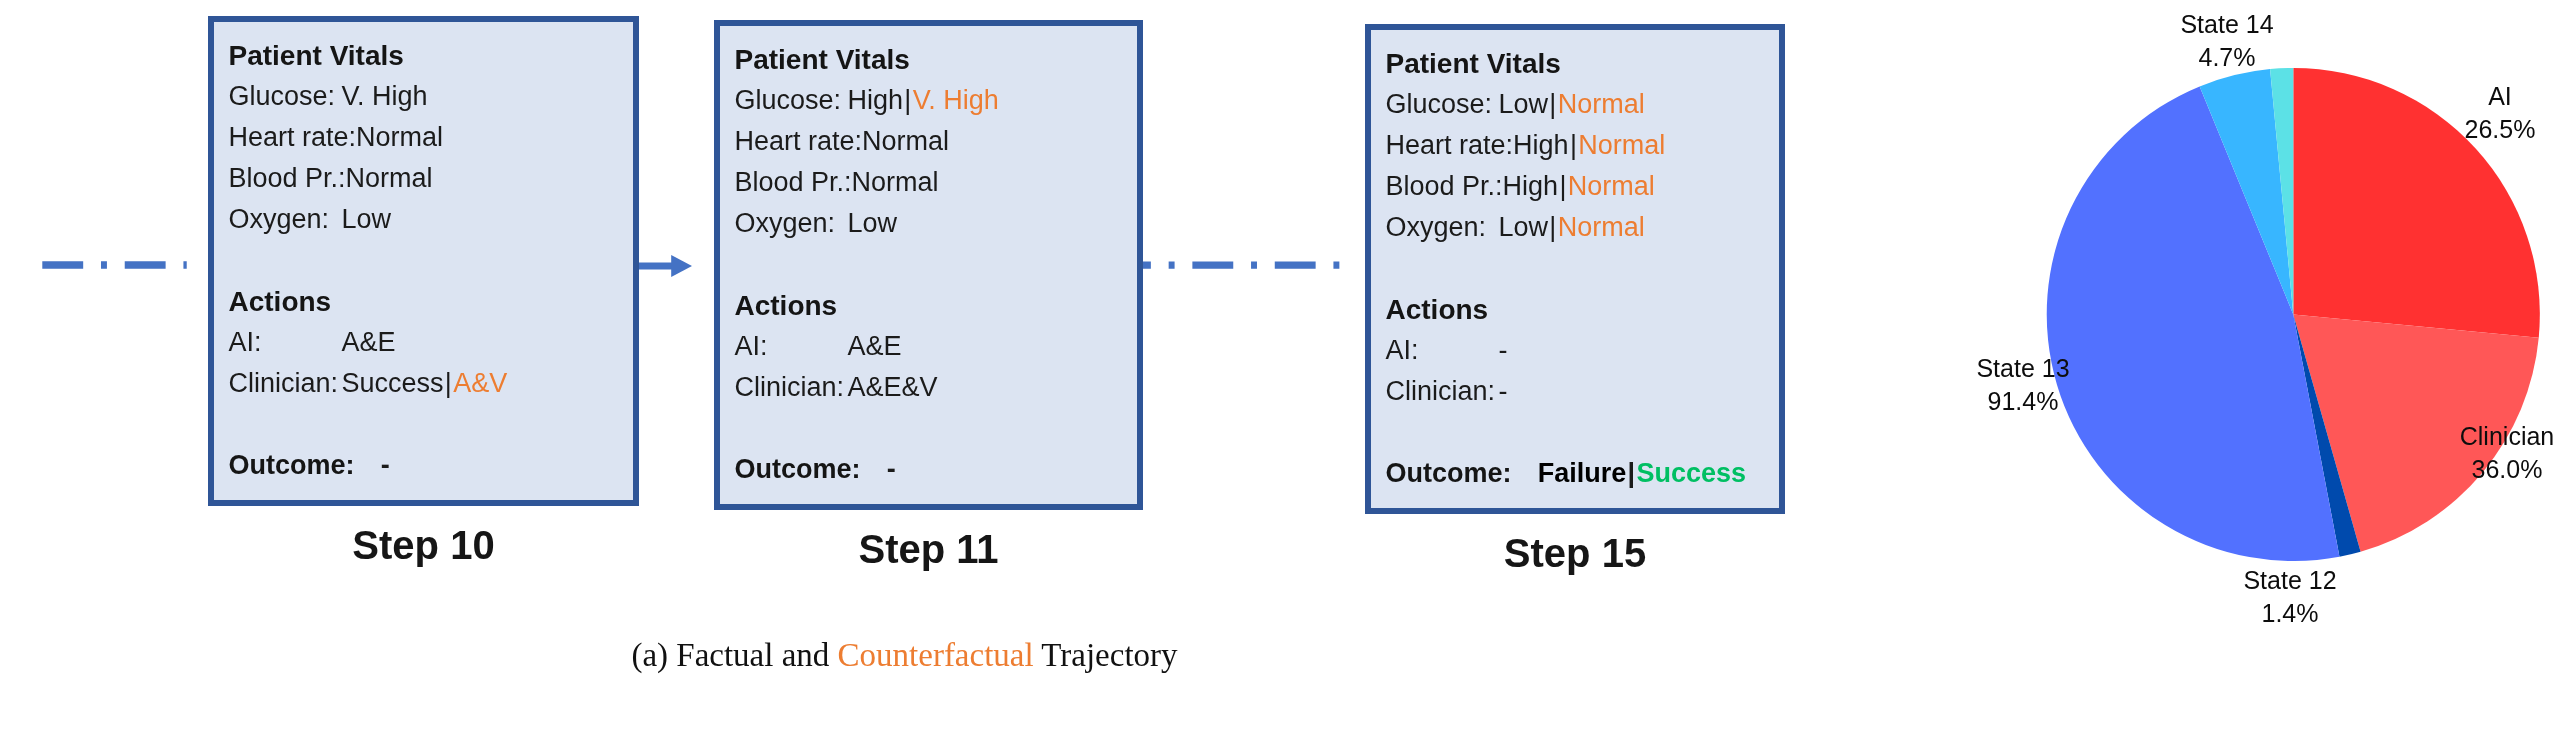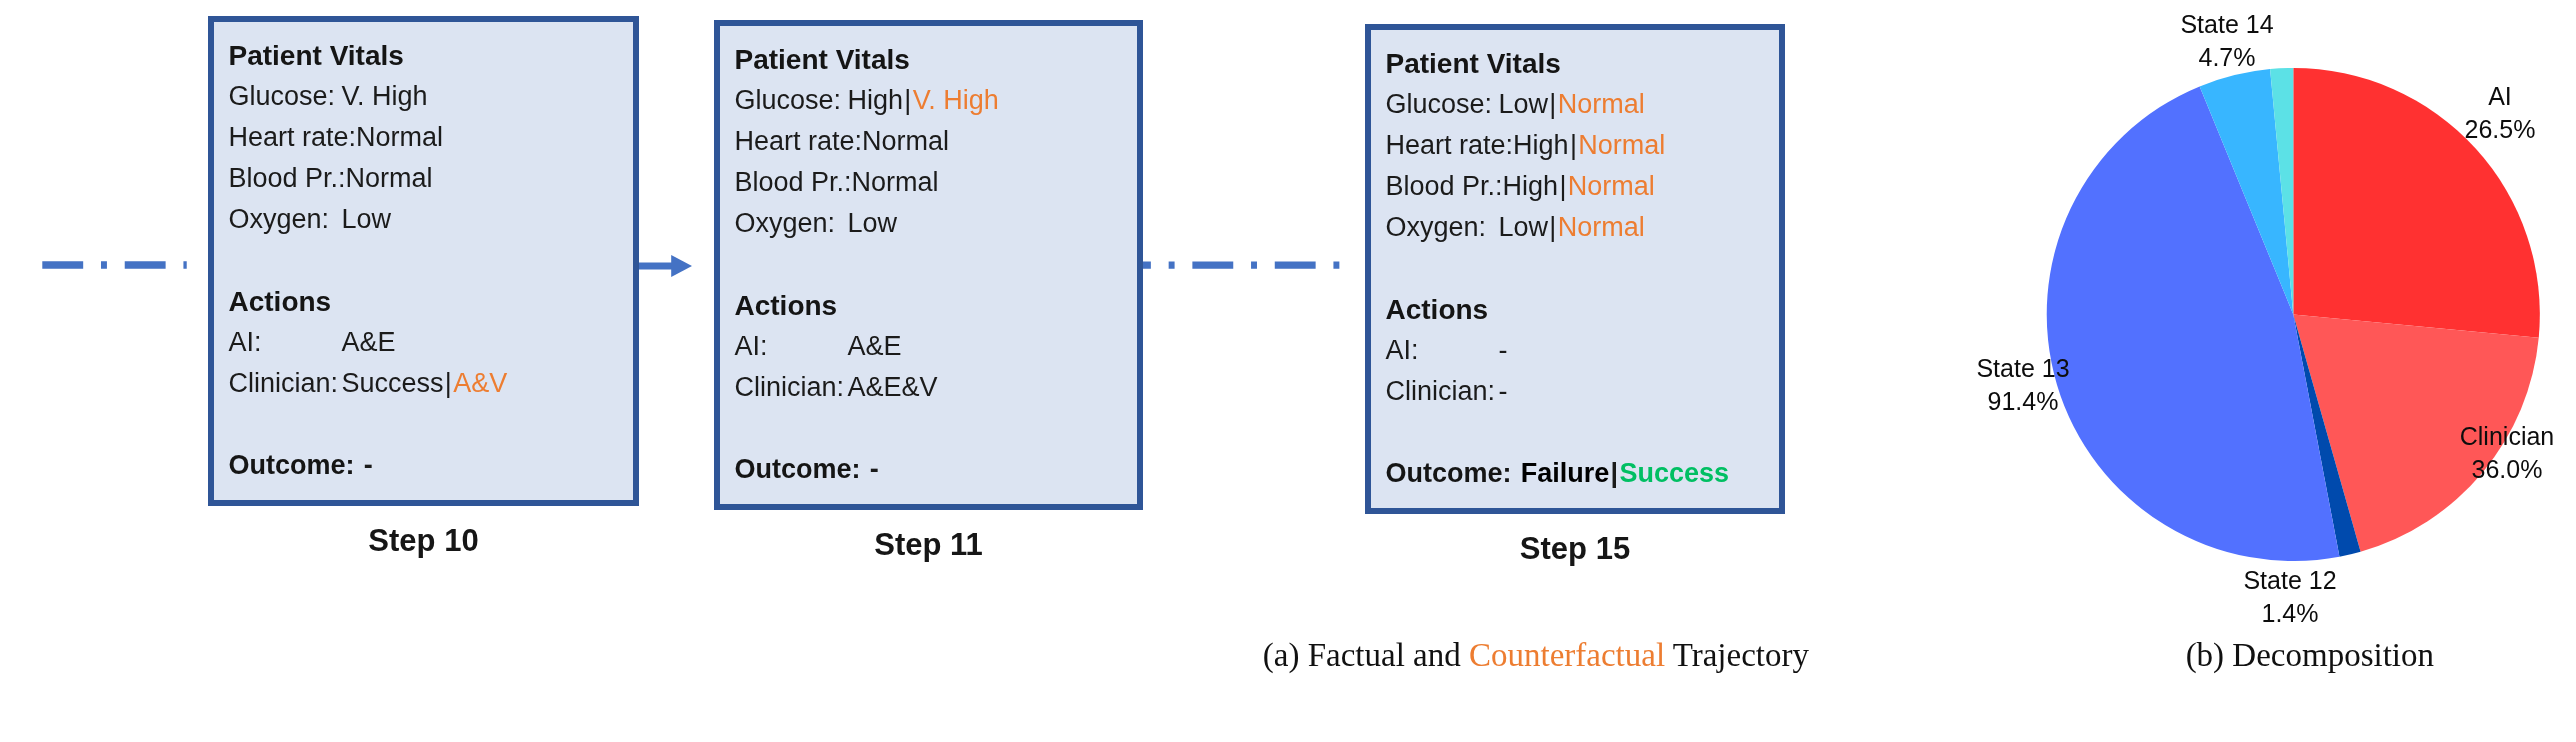--- a/index.html
+++ b/index.html
@@ -14,26 +14,26 @@
   .stepwrap{position:absolute;margin-left:25px;}
   .stepbox{box-sizing:border-box;height:490px;background:var(--box-background,#DCE4F2);
            border:6px solid var(--box-border,#2F5597);padding:13px 9.2px 0 14.5px;
            font-size:27px;line-height:41px;}
   .boxtitle{font-weight:700;font-size:28px;color:#151515;}
   .row{display:flex;white-space:nowrap;align-items:center;}
   .row .lbl{display:inline-block;min-width:113px;}
   .row .val .cf{color:var(--counterfactual-orange,#ED7D31);}
   .row .val .sep{color:#1b1b1b;padding:0 1.3px;}
   .spacer{height:41px;}
-  .outcome{font-weight:700;}
+  .outcome{font-weight:700;gap:17px;}
   .outcome .lbl{min-width:0;margin-right:9.2px;color:#151515;}
-  .steplabel{margin-top:17px;text-align:center;font-weight:700;font-size:31px;color:#161616;}
+  .steplabel{margin-top:17px;text-align:center;font-weight:700;font-size:40px;color:#161616;}
   
   .caption{position:absolute;font-family:"Liberation Serif",serif;font-size:33px;color:#111;
-           text-align:right;white-space:nowrap;}
+           text-align:center;white-space:nowrap;}
   .caption .hl{color:var(--counterfactual-orange,#ED7D31);}
   
   .pie-layer{position:absolute;left:1908px;top:0;width:668px;height:742px;}
   .pie-label{position:absolute;transform:translate(-50%,-50%);text-align:center;
              font-weight:400;font-size:25px;line-height:33px;color:#0d0d0d;white-space:nowrap;}
 </style>
 </head>
 <body>
 
 <div class="canvas">
@@ -203,15 +203,14 @@
       <div class="pie-label" style="left: 115px; top: 385px;">
         <div>State 13</div>
         <div>91.4%</div>
       </div>
       <div class="pie-label" style="left: 319px; top: 41px;">
         <div>State 14</div>
         <div>4.7%</div>
       </div>
     </div>
 
-  <div class="caption" style="left:1908px;top:637px;width:526px;">(b) Decomposition</div>
 </div>
 
 
 </body></html>

